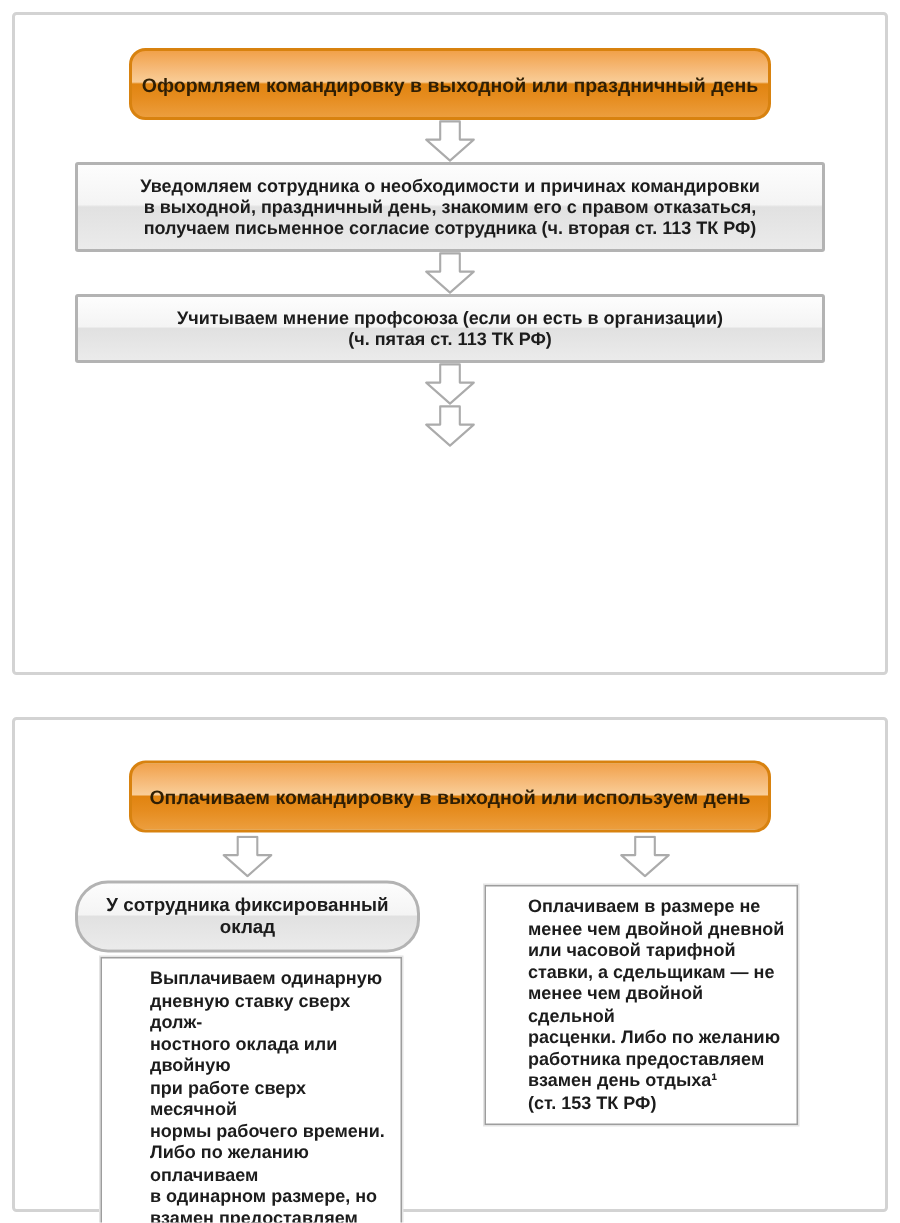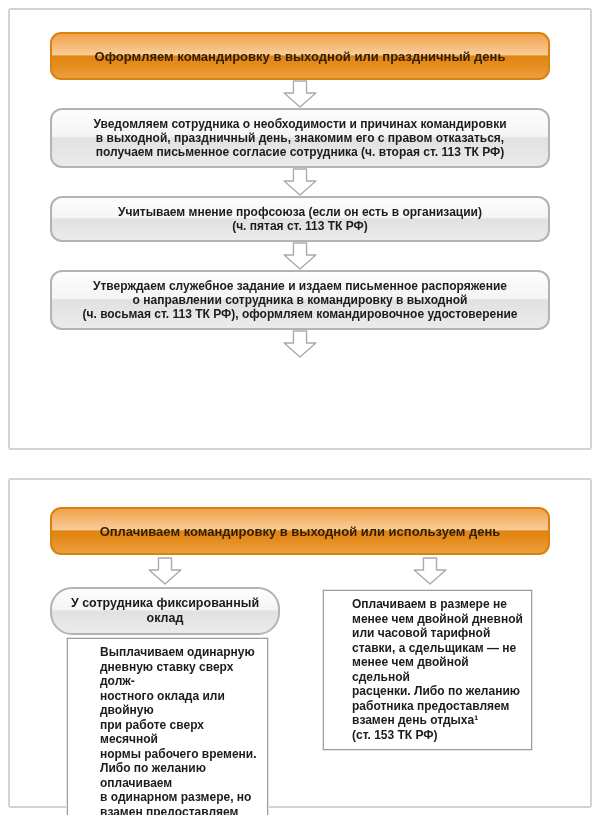--- a/index.html
+++ b/index.html
@@ -24,21 +24,21 @@
 
   .flow-col {
     display: flex;
     flex-direction: column;
     align-items: center;
     padding-top: 22px;
   }
   #panel2 .flow-col { padding-top: 27px; }
 
   .header-orange {
-    width: 500px;
+    width: 428px;
     height: 48px;
     border: 2px solid #d8820f;
     border-radius: 11px;
     background: linear-gradient(180deg,
       #f1a14a 0%, #f6bb7a 28%, #f9cd97 47%,
       #e18410 50%, #e68d20 72%, #ec9e3e 100%);
     display: flex;
     align-items: center;
     justify-content: center;
     text-align: center;
@@ -50,21 +50,21 @@
     height: 28px;
     display: flex;
     align-items: flex-start;
     justify-content: center;
   }
   .arrow-wrap svg { display: block; }
 
   .step-box {
     width: 500px;
     border: 2px solid #b3b3b3;
-    border-radius: 12px;
+    border-radius: 2px;
     background: linear-gradient(180deg,
       #fdfdfd 0%, #f4f4f4 47%, #e1e1e1 50%, #ebebeb 100%);
     color: #1c1c1c;
     font-size: 12px;
     line-height: 14px;
     text-align: center;
     padding: 7px 12px;
     white-space: pre-line;
   }
 
@@ -136,23 +136,20 @@
 
     <div class="step-box">Учитываем мнение профсоюза (если он есть в организации)
 (ч. пятая ст.  113 ТК РФ)</div>
 
     <div class="arrow-wrap">
       <svg width="38" height="28" viewBox="0 0 38 30">
         <path d="M12 1 H26 V14 H36 L19 29 L2 14 H12 Z" fill="#ffffff" stroke="#ababab" stroke-width="1.5" stroke-linejoin="round"></path>
       </svg>
     </div>
 
-    <div class="step-box">Утверждаем служебное задание и издаем письменное распоряжение
-о направлении сотрудника в командировку в выходной
-(ч. восьмая ст. 113 ТК РФ), оформляем командировочное удостоверение</div>
 
     <div class="arrow-wrap">
       <svg width="38" height="28" viewBox="0 0 38 30">
         <path d="M12 1 H26 V14 H36 L19 29 L2 14 H12 Z" fill="#ffffff" stroke="#ababab" stroke-width="1.5" stroke-linejoin="round"></path>
       </svg>
     </div>
 
 
   </div>
 </div>

